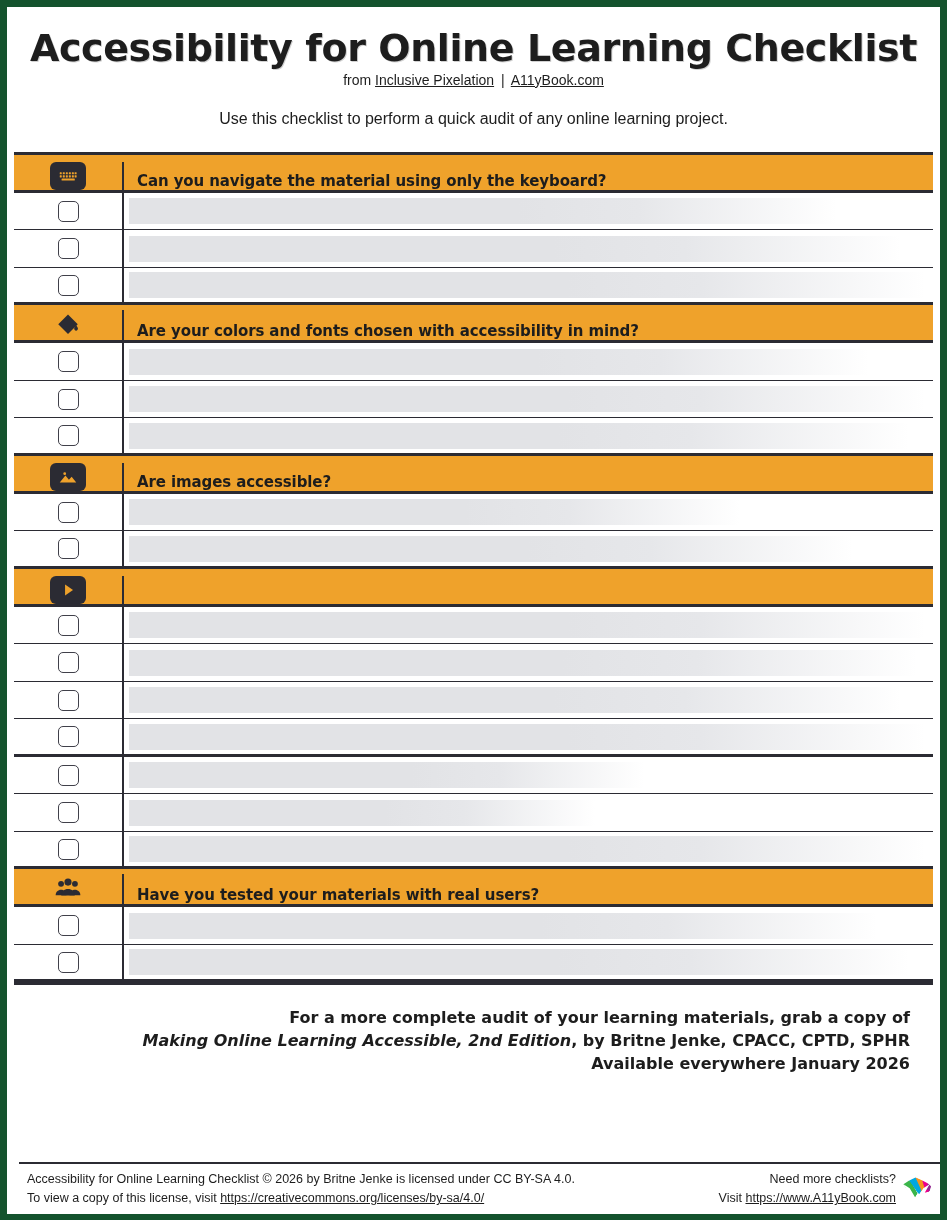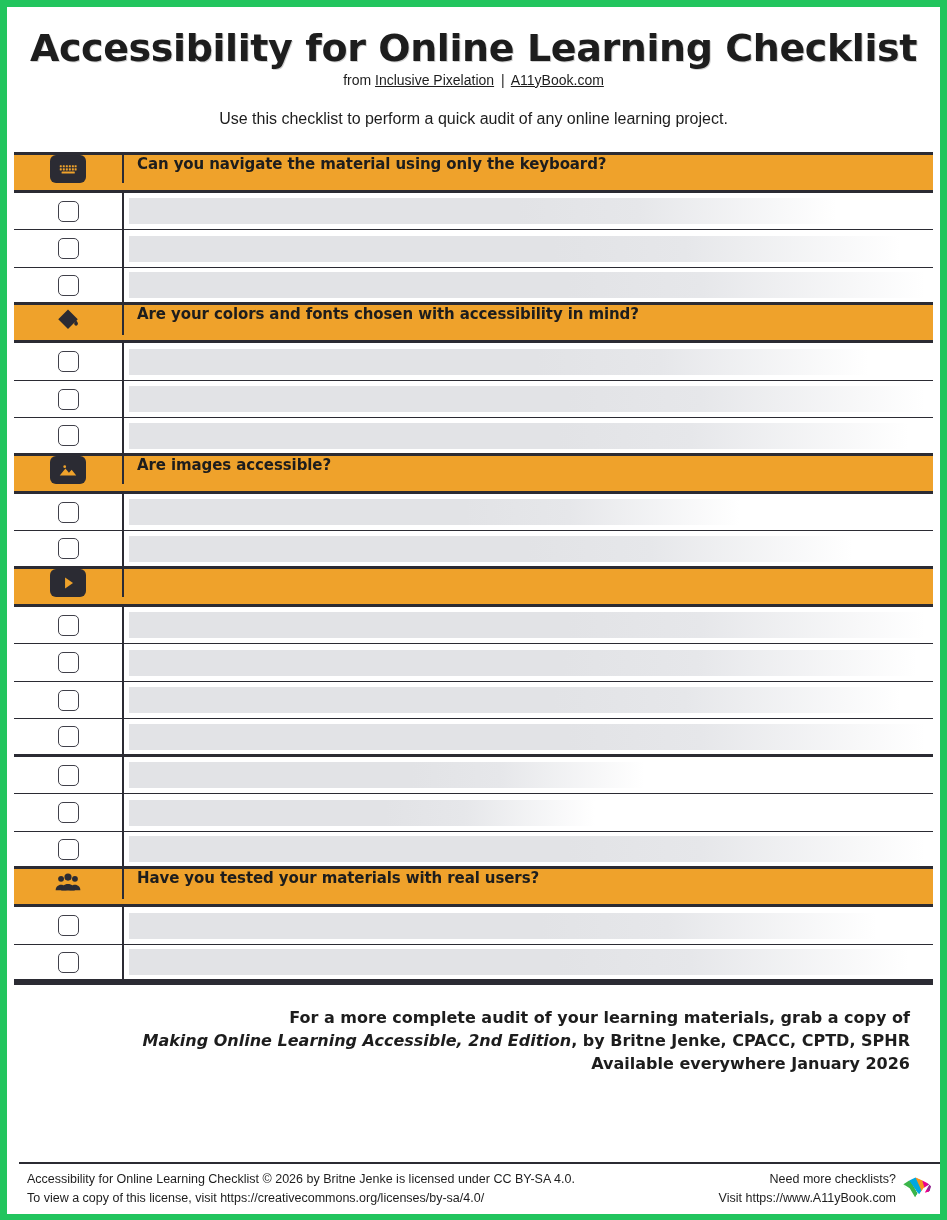--- a/index.html
+++ b/index.html
@@ -8,21 +8,21 @@
     width: 947px;
     height: 1220px;
     background: #2b2b33;
     font-family: "Liberation Sans", sans-serif;
   }
 
   .page {
     position: relative;
     width: 947px;
     height: 1220px;
-    background: #22c55e;
+    background: #14532d;
     padding: 7px 4px 6px 7px;
   }
 
   .sheet {
     width: 933px;
     height: 1207px;
     background: #ffffff;
     position: relative;
     overflow: hidden;
     display: flex;
@@ -62,21 +62,21 @@
   
   .table {
     margin: 14px 7px 0 7px;
     border-top: 3px solid #2b2b33;
     border-bottom: 3px solid #2b2b33;
     flex: 0 0 auto;
   }
 
   .sec-header {
     display: flex;
-    align-items: flex-start;
+    align-items: flex-end;
     background: #efa22b;
     height: 38px;
     border-bottom: 3px solid #2b2b33;
   }
   .sec-header:first-child { border-top: 0; }
 
   .sec-icon-cell {
     width: 110px;
     flex: 0 0 110px;
     display: flex;
@@ -177,21 +177,21 @@
     align-items: center;
     justify-content: space-between;
     padding: 5px 8px 5px 8px;
     height: 52px;
     flex: 0 0 auto;
     margin-left: 12px;
   }
   .license-left { font-size: 12.5px; color: #1d1d1d; line-height: 1.52; text-align: left; }
   .license-right-wrap { display: flex; align-items: flex-end; gap: 5px; }
   .license-right { font-size: 12.5px; color: #1d1d1d; line-height: 1.52; text-align: right; }
-  .license .u { }
+  .license .u { text-decoration: underline; }
   .logo { width: 31px; height: 31px; flex: 0 0 31px; }
 </style>
 </head>
 <body>
 
 <div class="page">
   <div class="sheet">
 
     <div class="header">
       <div class="title">Accessibility for Online Learning Checklist</div>

